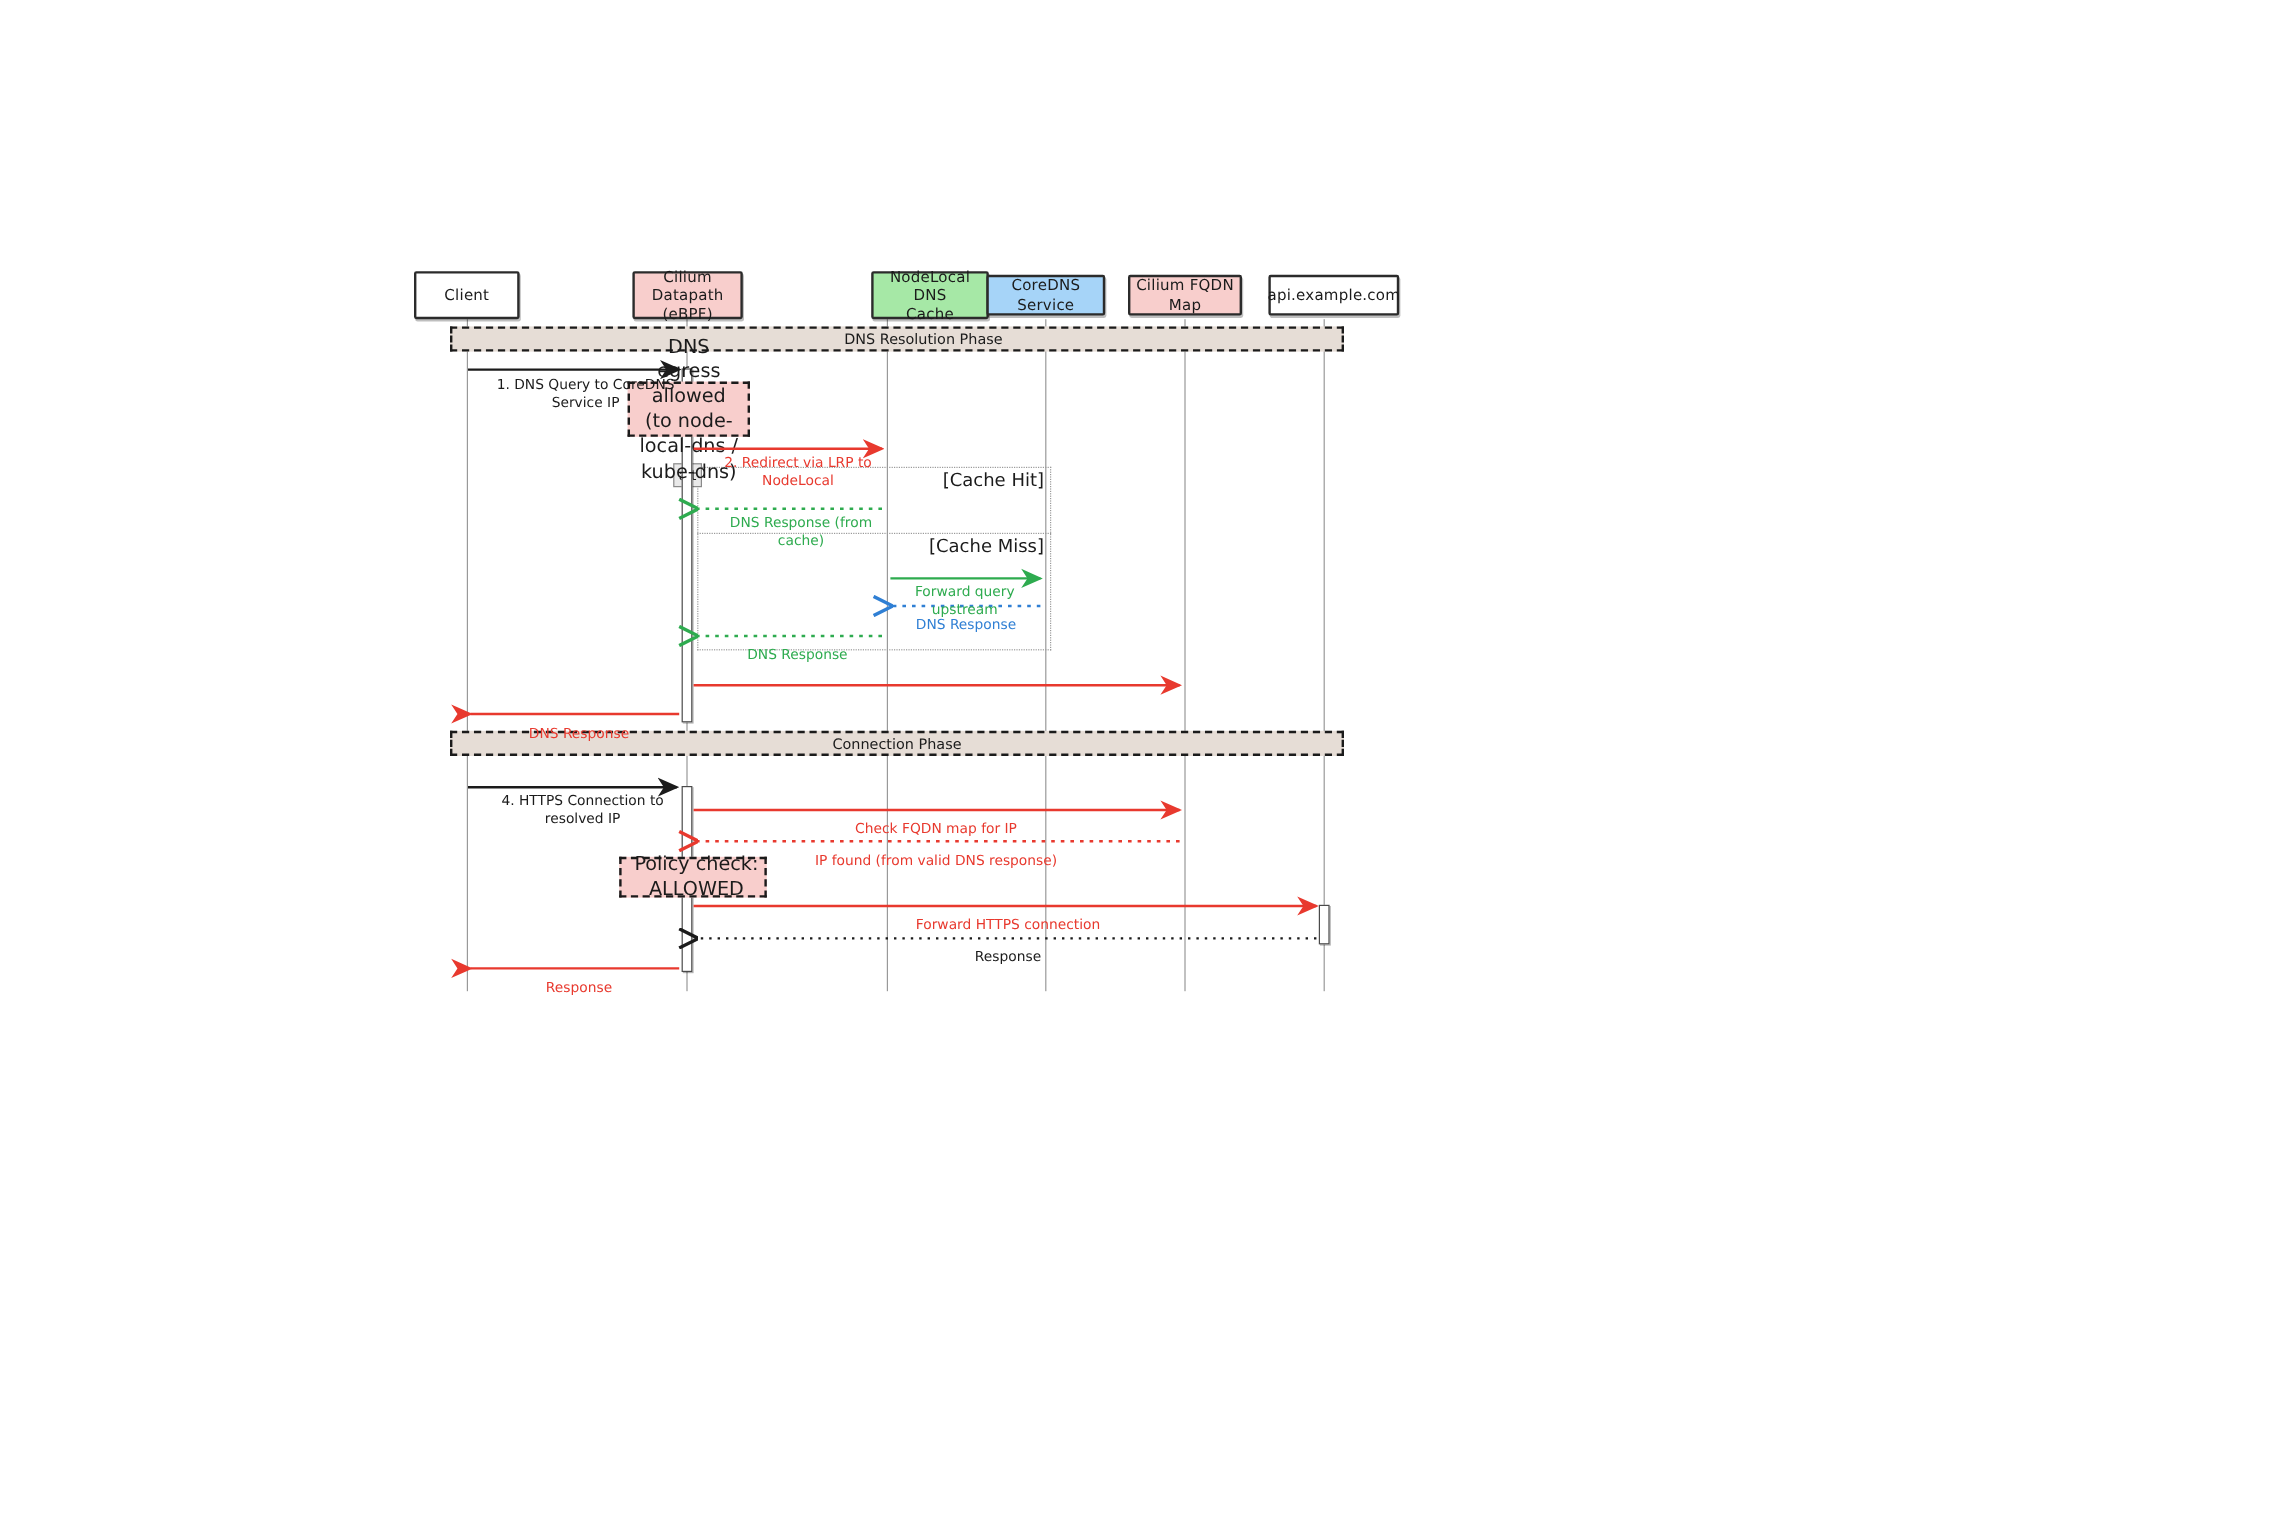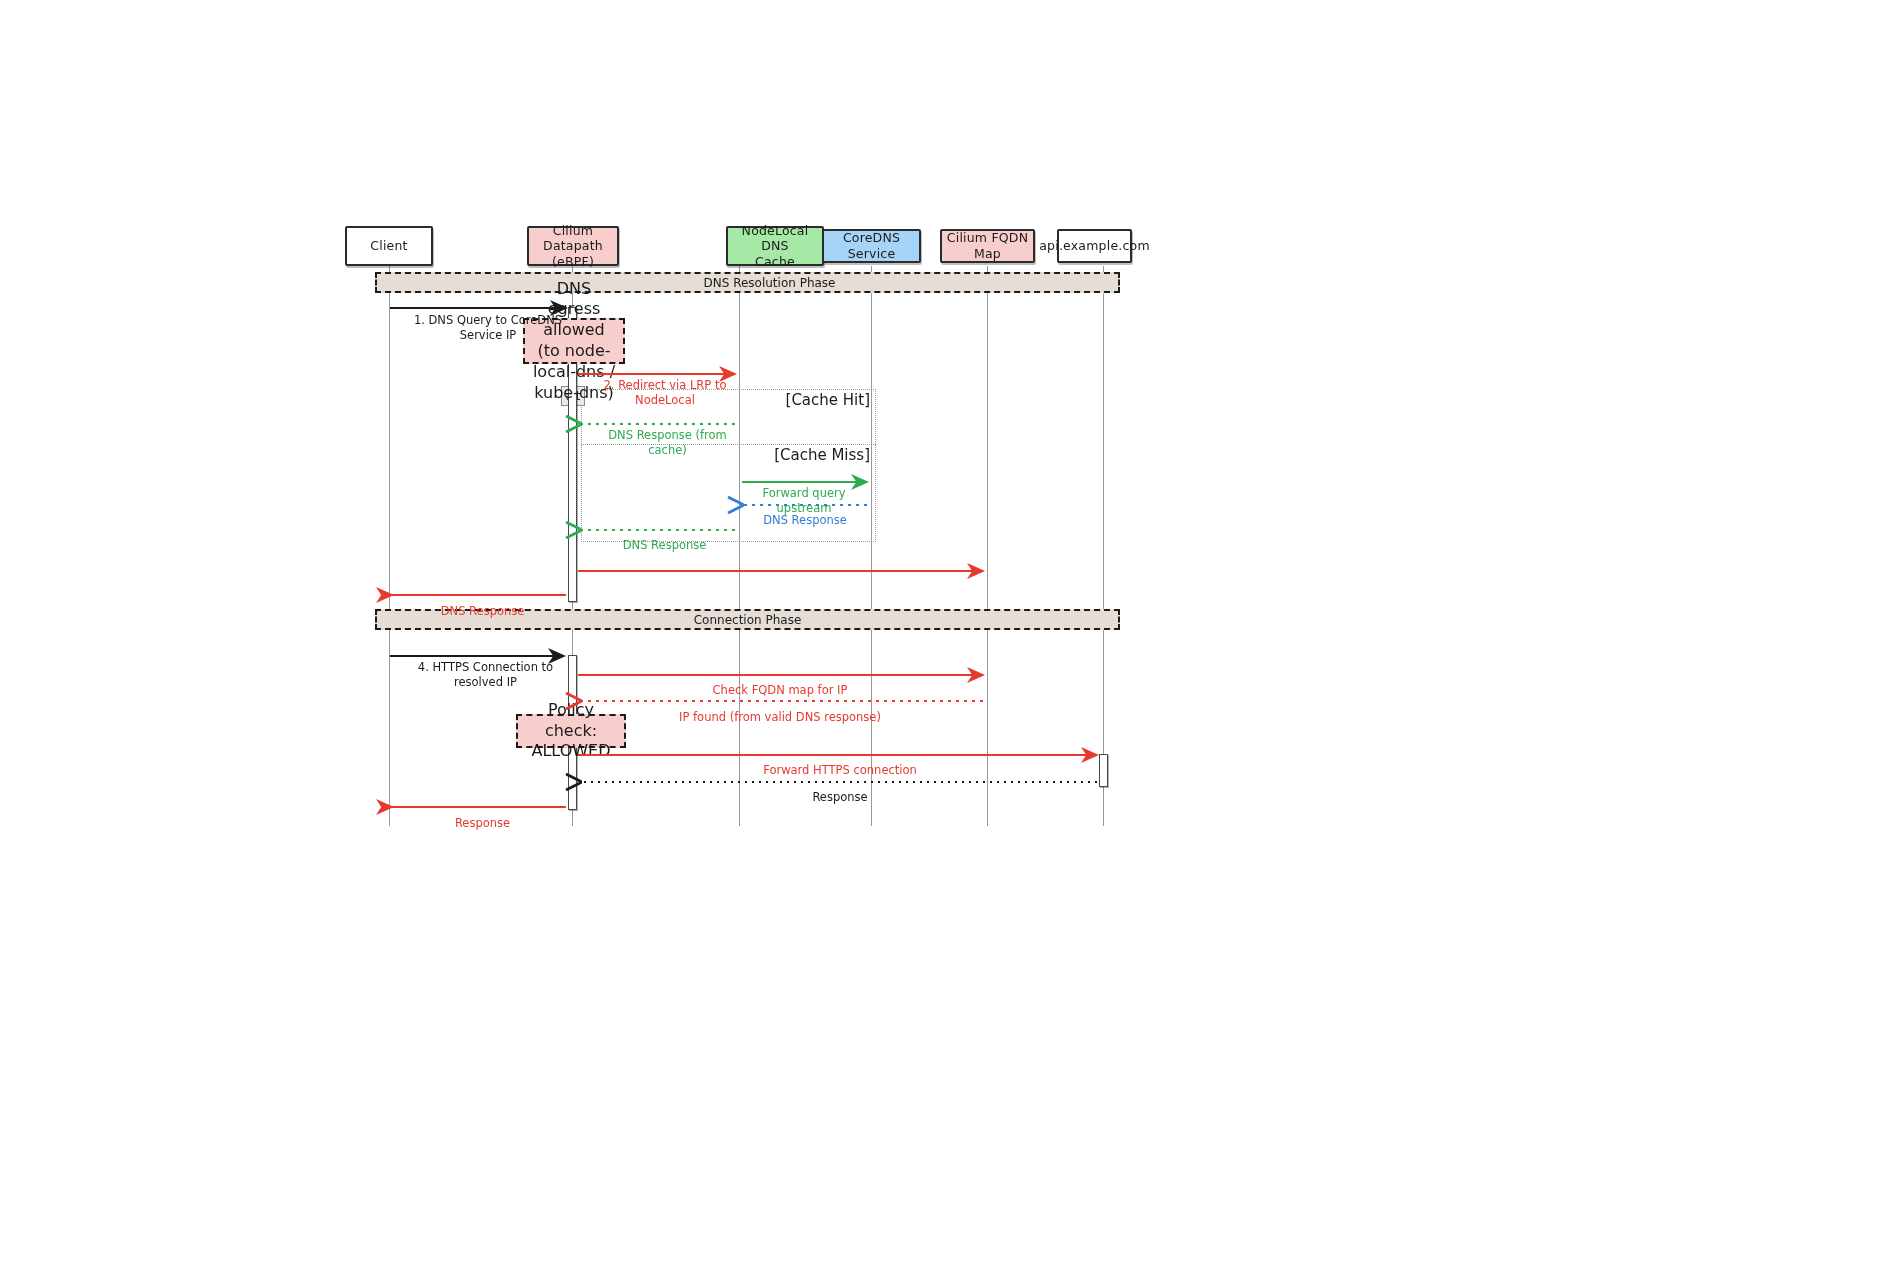--- a/index.html
+++ b/index.html
@@ -137,21 +137,21 @@
   <div class="participant p-green" style="left:690px; top:226px; width:98px; height:40px;margin-left:36px;">
     <span style="white-space:pre-line;">NodeLocal DNS
 Cache</span>
   </div>
   <div class="participant p-blue" style="left:822px; top:229px; width:99px; height:34px;">
     <span>CoreDNS Service</span>
   </div>
   <div class="participant p-pink" style="left:940px; top:229px; width:95px; height:34px;">
     <span>Cilium FQDN Map</span>
   </div>
-  <div class="participant p-white" style="left:1057px; top:229px; width:75px; height:34px;">
+  <div class="participant p-white" style="left:1057px; top:229px; width:109px; height:34px;">
     <span>api.example.com</span>
   </div>
 
   <div class="phase" style="left:375px; top:272px; width:745px; height:21px;padding-left:44px;">
     <span>DNS Resolution Phase</span>
   </div>
   <div class="phase" style="left:375px; top:609px; width:745px; height:21px;">
     <span>Connection Phase</span>
   </div>
 
@@ -169,21 +169,21 @@
 
   <div class="activation" style="left:568px; top:307px; width:9px; height:295px;"></div>
   <div class="activation" style="left:568px; top:655px; width:9px; height:155px;"></div>
   <div class="activation" style="left:1099px; top:754px; width:9px; height:33px;"></div>
 
   <div class="note" style="left:523px; top:318px; width:102px; height:46px;">
     <span style="white-space:pre-line;">DNS egress allowed
 (to node-local-dns /
 kube-dns)</span>
   </div>
-  <div class="note" style="left:516px; top:714px; width:110px; height:34px;">
+  <div class="note" style="left:516px; top:714px; width:123px; height:34px;justify-content:flex-end;">
     <span style="white-space:pre-line;">Policy check:
 ALLOWED</span>
   </div>
 
   <svg class="arrows" viewBox="0 0 1897 1270">
     <defs>
       <marker id="ah-black" markerWidth="9" markerHeight="9" refX="8" refY="4.5" orient="auto">
         <path d="M0,0.5 L9,4.5 L0,8.5 L2.6,4.5 Z" fill="#1b1b1b"></path>
       </marker>
       <marker id="ah-red" markerWidth="9" markerHeight="9" refX="8" refY="4.5" orient="auto">

